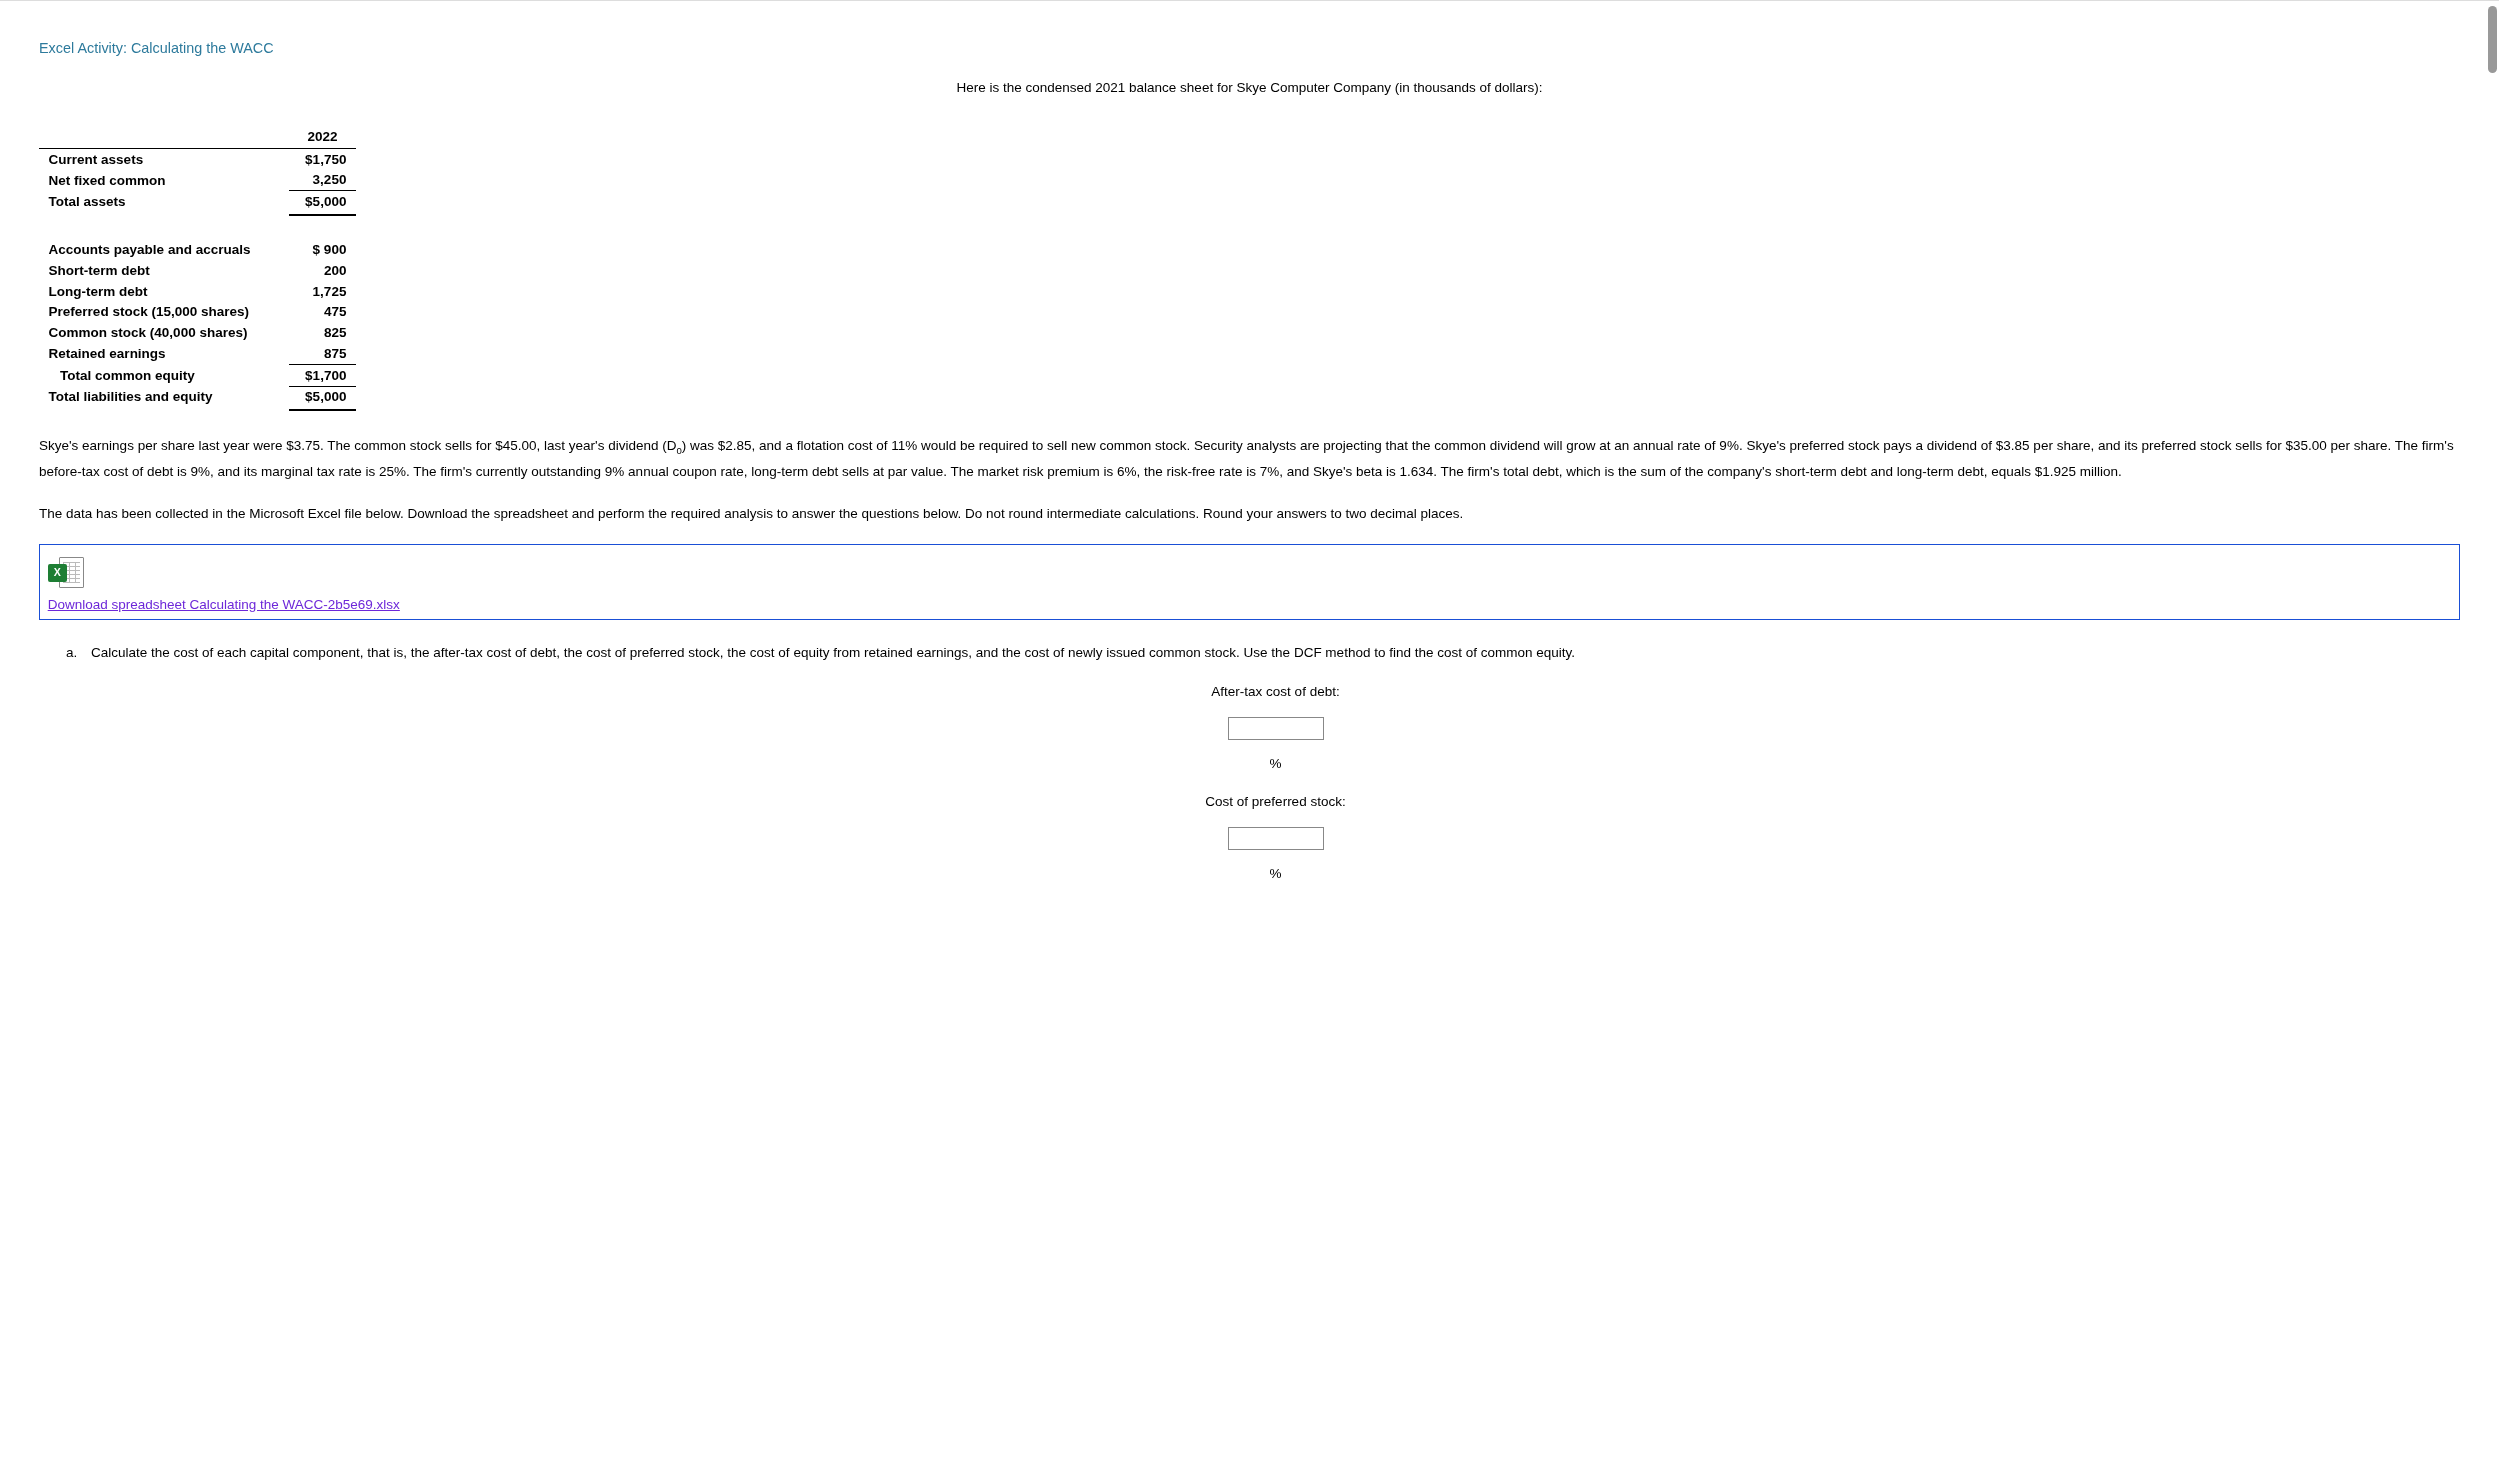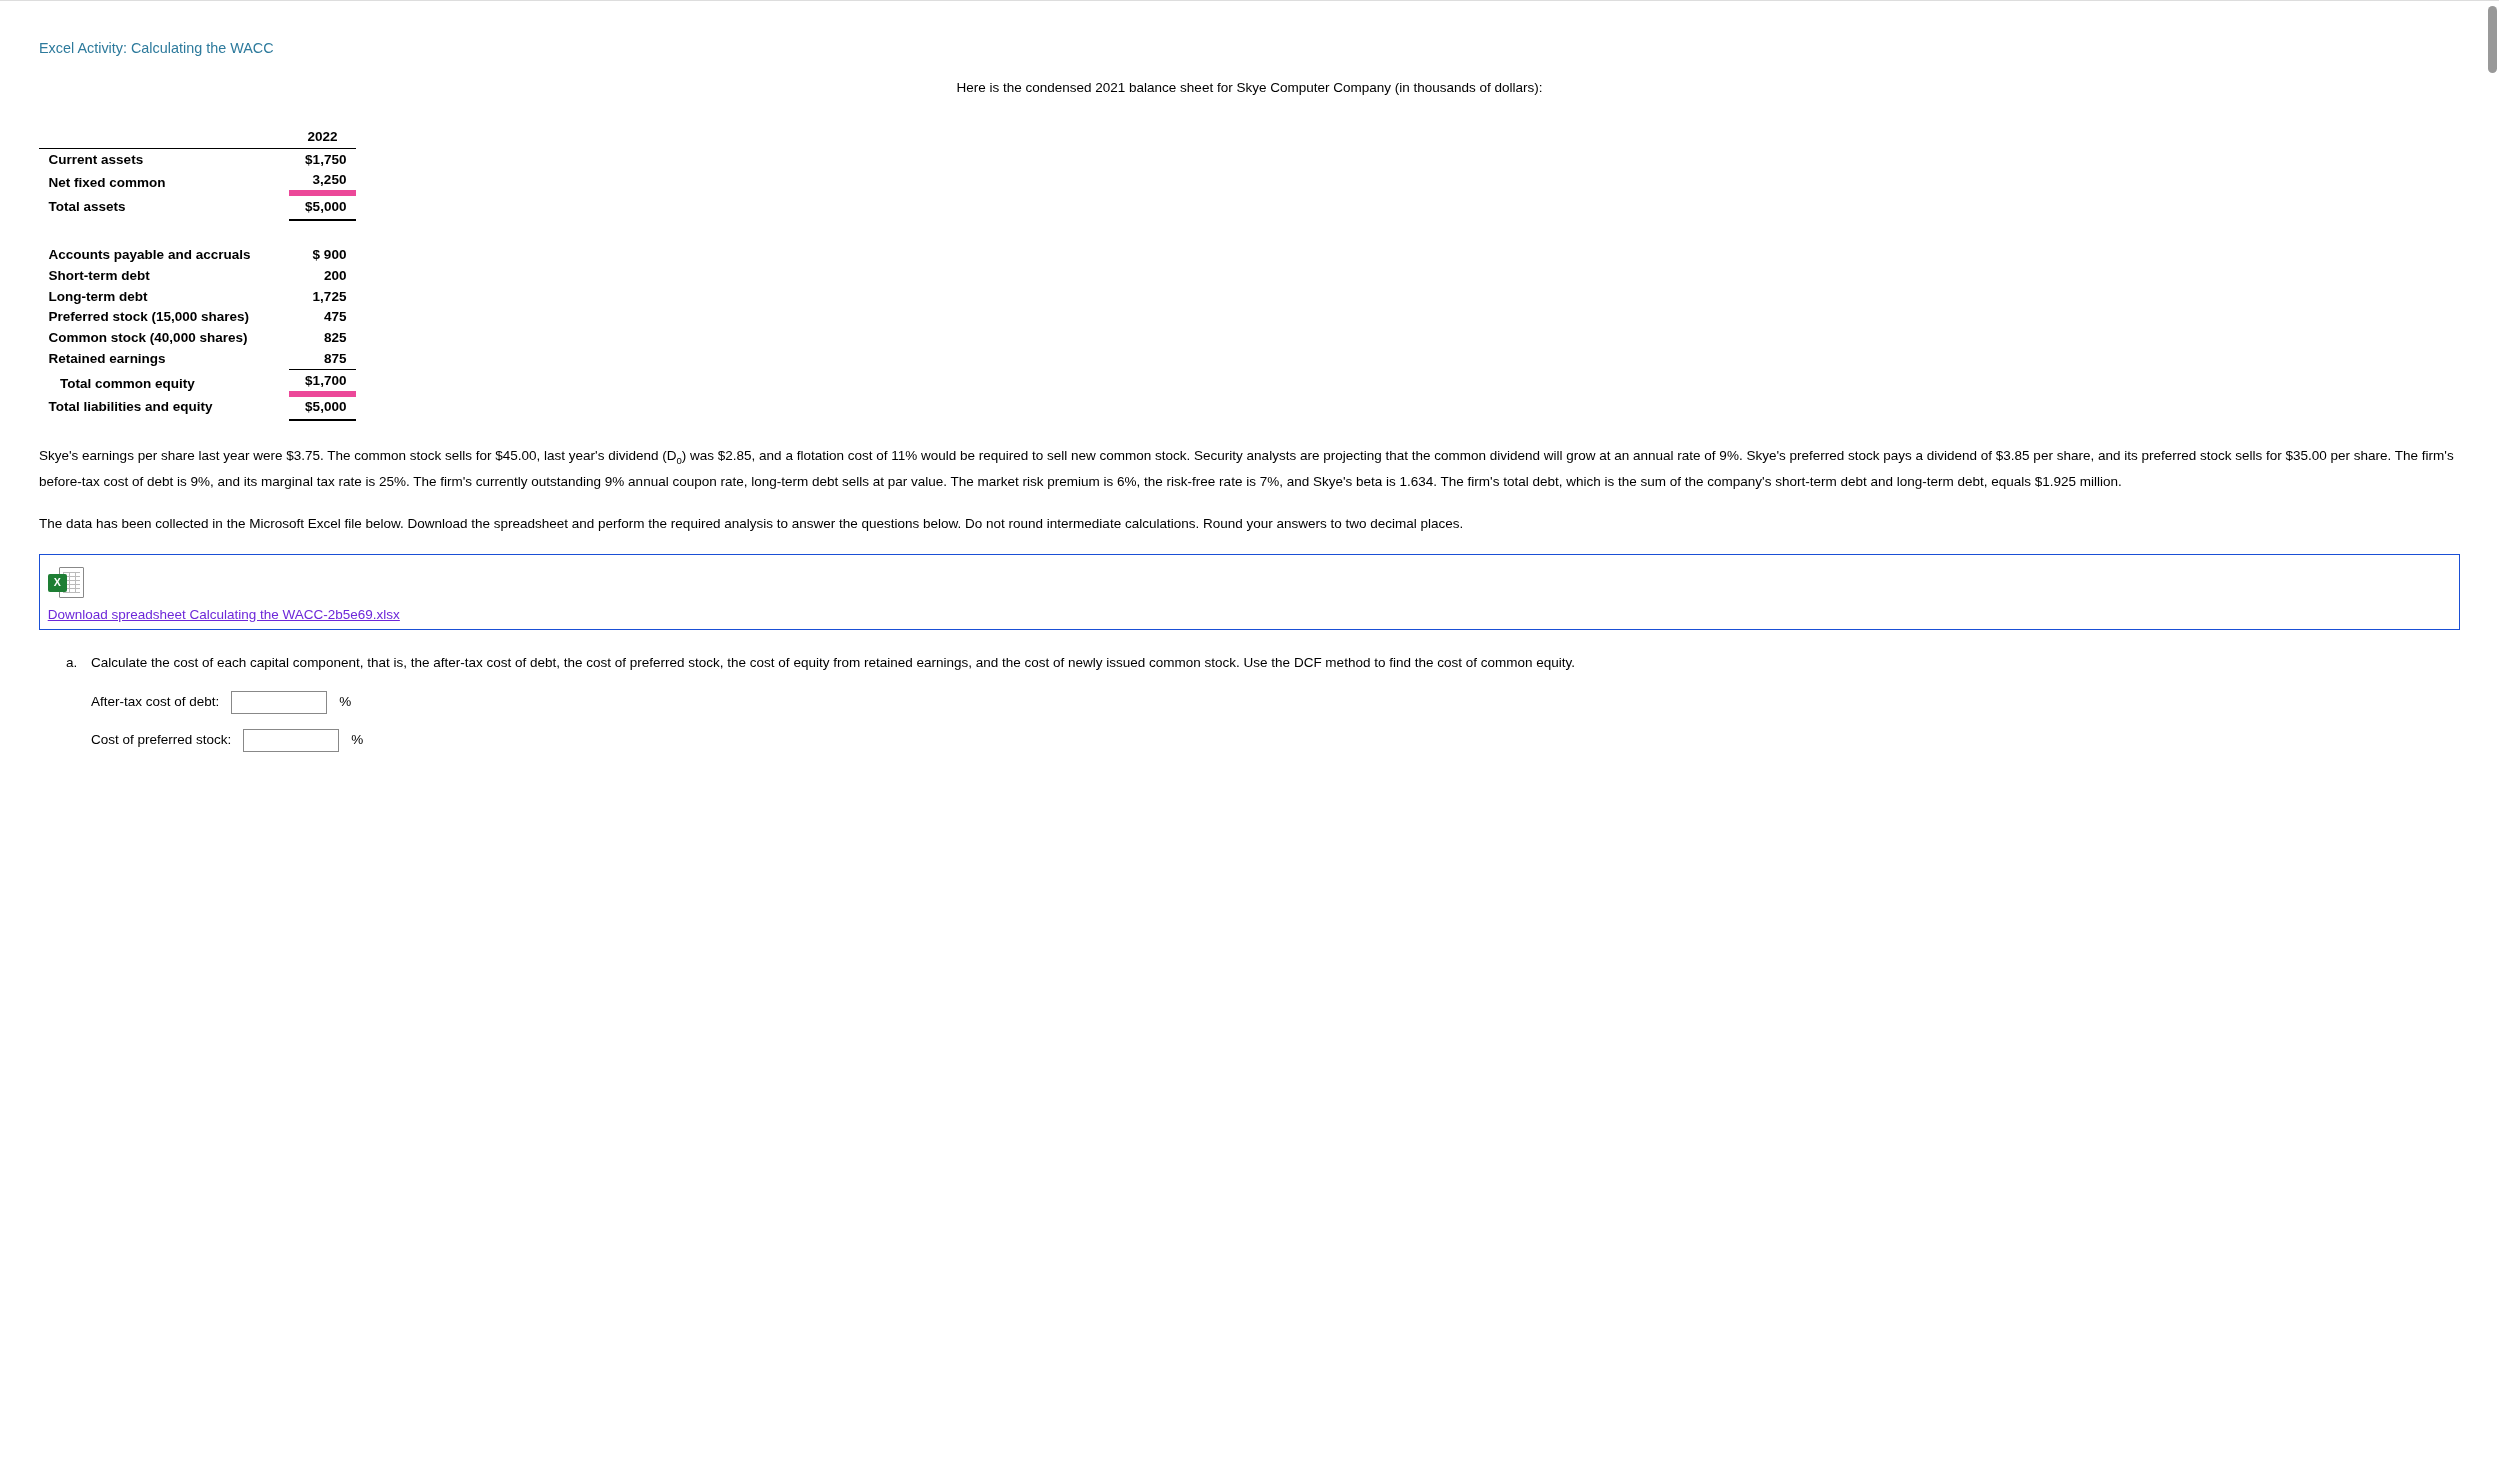--- a/index.html
+++ b/index.html
@@ -65,21 +65,21 @@
   .bs-val {
     text-align: right;
     min-width: 67px;
     white-space: nowrap;
   }
   .bs-header-row th:first-child {
     border-bottom: 1px solid #000;
   }
   .underline-single { border-bottom: 1px solid #000; }
   .total-double {
-    border-top: 6px solid #ec4899;
+    border-top: 1px solid #ec4899;
     position: relative;
   }
   .total-double::after {
     content: "";
     position: absolute;
     left: 0; right: 0; bottom: -3.9px;
     border-bottom: 2.9px double #000;
   }
   .spacer-row td { height: 27px; }
   .indent { padding-left: 21px !important; }
@@ -143,20 +143,21 @@
   .q-list { display: flex; }
   .q-marker {
     min-width: 25px;
   }
   .answer-row {
     margin-top: 13.5px;
     padding-left: 25px;
     display: flex;
     align-items: center;
     gap: 12px;
+    flex-direction: column;
   }
   .answer-input {
     width: 96px;
     height: 23px;
     border: 1px solid #888;
     font-size: 12.5px;
     padding: 1.9px 3.9px;
   }
 </style>
 </head>

